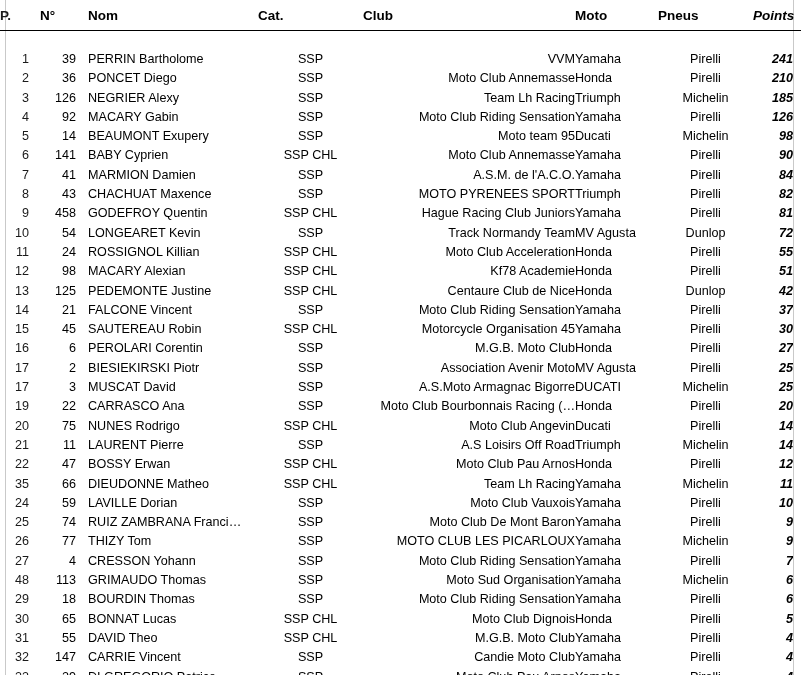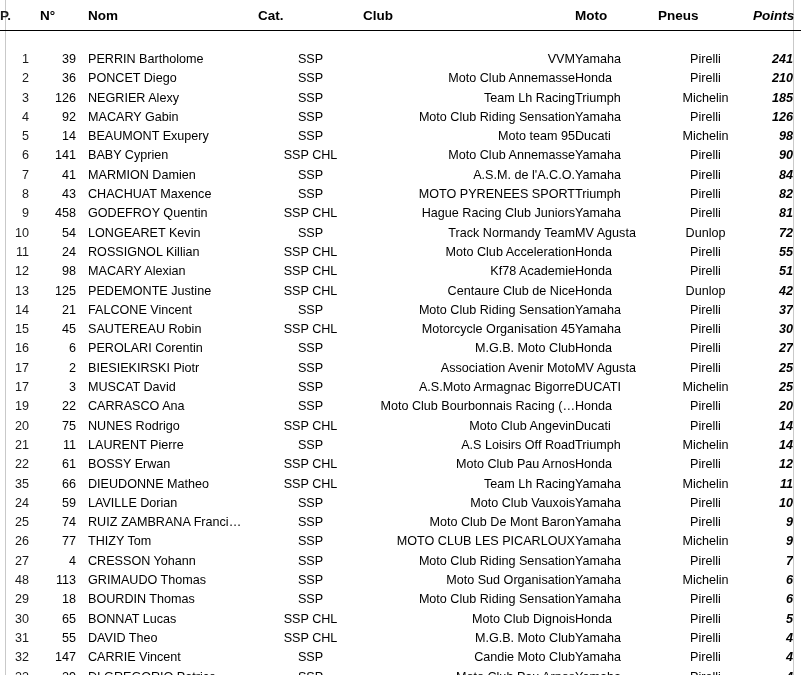--- a/index.html
+++ b/index.html
@@ -687,21 +687,21 @@
           </td>
           <td class="col-points">
             <span class="truncate">14</span>
           </td>
         </tr>
         <tr>
           <td class="col-pos">
             <span class="truncate">22</span>
           </td>
           <td class="col-num">
-            <span class="truncate">61</span>
+            <span class="truncate">47</span>
           </td>
           <td class="col-nom">
             <span class="truncate">BOSSY Erwan</span>
           </td>
           <td class="col-cat">
             <span class="truncate">SSP CHL</span>
           </td>
           <td class="col-club">
             <span class="truncate">Moto Club Pau Arnos</span>
           </td>

